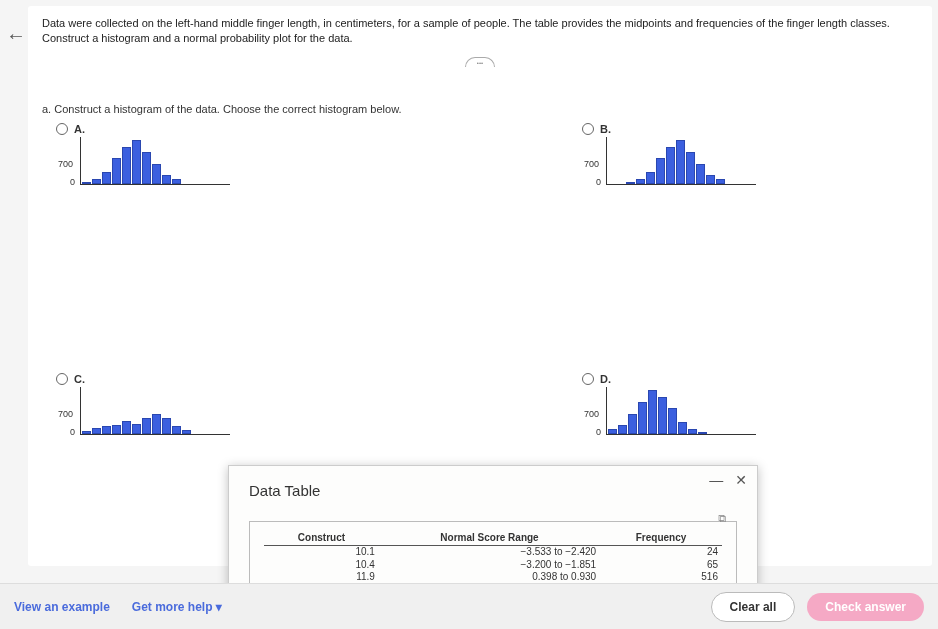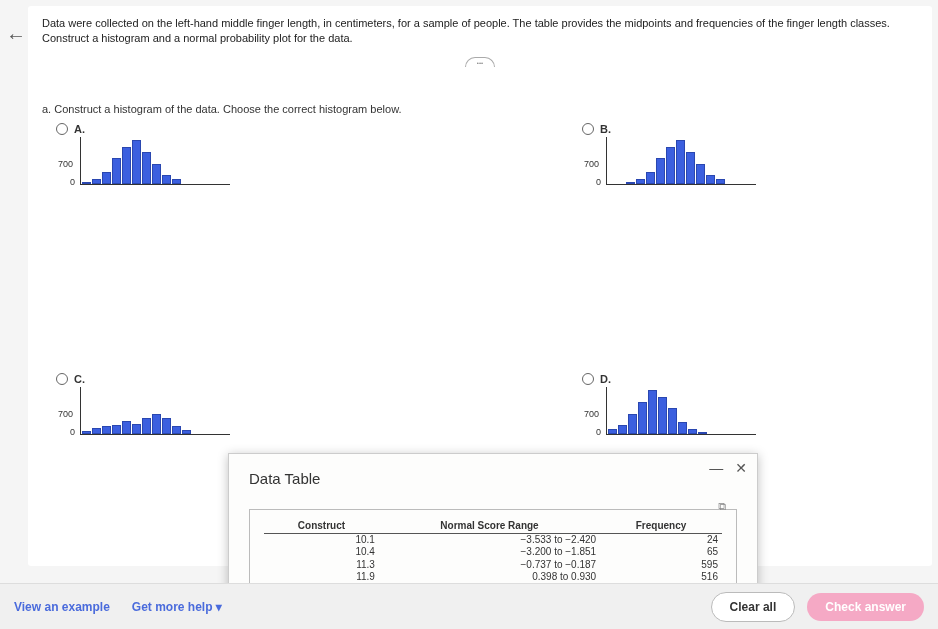--- a/index.html
+++ b/index.html
@@ -338,25 +338,20 @@
             <td>10.1</td>
             <td>−3.533 to −2.420</td>
             <td>24</td>
           </tr>
           <tr>
             <td>10.4</td>
             <td>−3.200 to −1.851</td>
             <td>65</td>
           </tr>
           <tr>
-            <td>11.3</td>
-            <td>−0.737 to −0.187</td>
-            <td>595</td>
-          </tr>
-          <tr>
             <td>11.9</td>
             <td>0.398 to 0.930</td>
             <td>516</td>
           </tr>
           <tr>
             <td>12.2</td>
             <td>0.932 to 1.467</td>
             <td>319</td>
           </tr>
           <tr>

